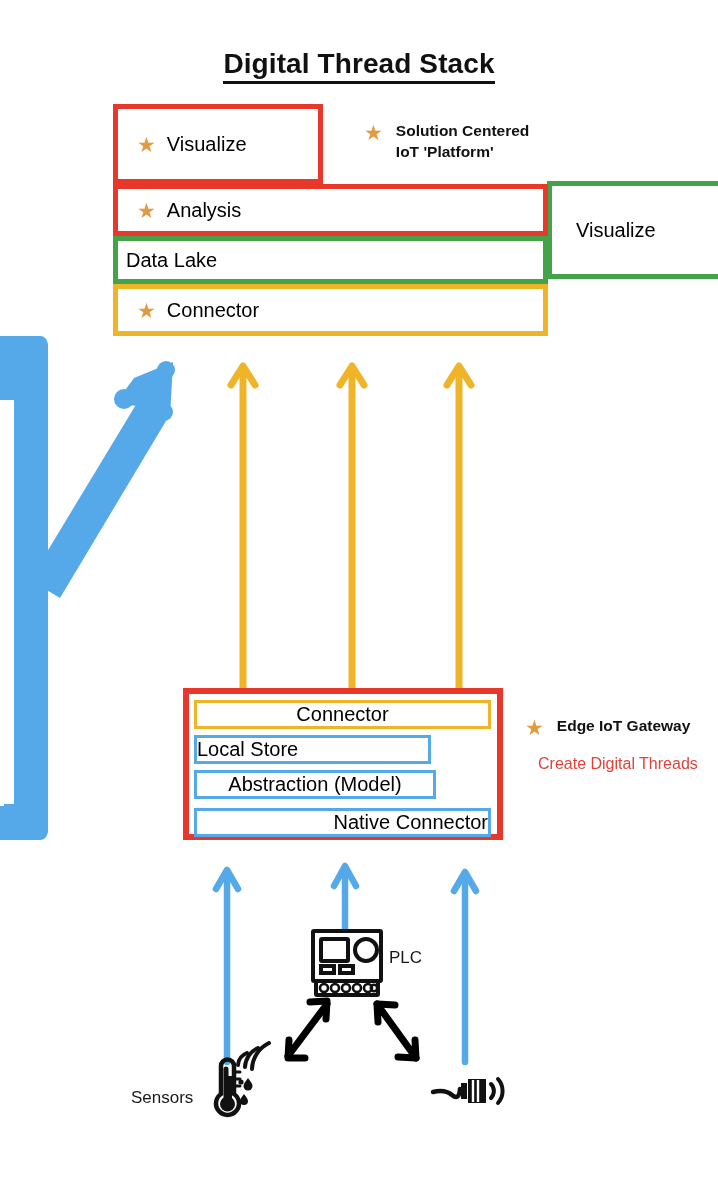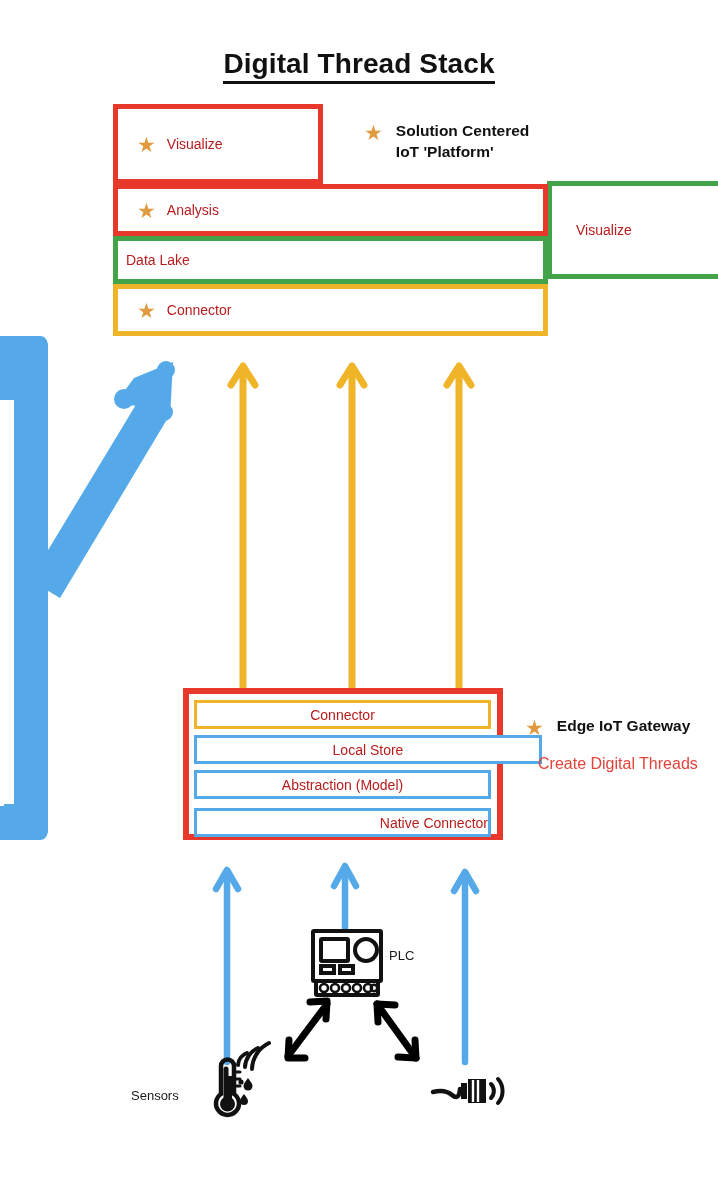--- a/index.html
+++ b/index.html
@@ -21,21 +21,21 @@
   .title span{border-bottom:3px solid #111;padding-bottom:2px;}
 
   
   .sbox{
     position:absolute;
     box-sizing:border-box;
     background:#ffffff;
     display:flex;align-items:center;
   }
   .sbox .lbl{
-    font-size:14px;color:#b91c1c;white-space:nowrap;
+    font-size:20px;color:#000000;white-space:nowrap;
   }
 
   
   .star{
     display:inline-block;
     color:#E09A40;
     font-size:21px;
     line-height:1;
     margin-right:11px;
     flex:0 0 auto;
@@ -49,21 +49,21 @@
   .callout .ctxt{
     font-size:15.5px;font-weight:bold;color:#111;line-height:1.35;
   }
   .note-red{
     position:absolute;
     font-size:16px;color:#E0433A;white-space:nowrap;
   }
 
   
   .plainlabel{
-    position:absolute;font-size:13px;color:#1a1a1a;white-space:nowrap;
+    position:absolute;font-size:17px;color:#1a1a1a;white-space:nowrap;
   }
 
   svg.layer{position:absolute;left:0;top:0;width:718px;height:1200px;pointer-events:none;}
 </style>
 </head>
 <body>
 
 <div id="canvas">
 
   <div class="title">
@@ -136,24 +136,24 @@
       <line x1="459" y1="690" x2="459" y2="374" stroke="#F0B429" stroke-width="7" stroke-linecap="round"></line>
       <polyline points="447,385 459,366 471,385" fill="none" stroke="#F0B429" stroke-width="7" stroke-linecap="round" stroke-linejoin="round"></polyline>
     </g>
   </svg>
 
   <div class="sbox" style="left:183px;top:688px;width:320px;height:152px;border:6px solid #E8382B;display:block;"></div>
 
   <div class="sbox" style="left:194px;top:700px;width:297px;height:29px;border:3px solid #F0B429;justify-content:center;">
     <span class="lbl">Connector</span>
   </div>
-  <div class="sbox" style="left:194px;top:735px;width:348px;height:29px;border:3px solid #55A9E8;justify-content:center;">
+  <div class="sbox" style="left:194px;top:735px;width:237px;height:29px;border:3px solid #55A9E8;justify-content:flex-start;">
     <span class="lbl">Local Store</span>
   </div>
-  <div class="sbox" style="left:194px;top:770px;width:297px;height:29px;border:3px solid #55A9E8;justify-content:center;">
+  <div class="sbox" style="left:194px;top:770px;width:242px;height:29px;border:3px solid #55A9E8;justify-content:center;">
     <span class="lbl">Abstraction (Model)</span>
   </div>
   <div class="sbox" style="left:194px;top:808px;width:297px;height:29px;border:3px solid #55A9E8;justify-content:flex-end;">
     <span class="lbl">Native Connector</span>
   </div>
 
   <div class="callout" style="left:525px;top:716px;">
     <span class="star">★</span>
     <span class="ctxt">Edge IoT Gateway</span>
   </div>

